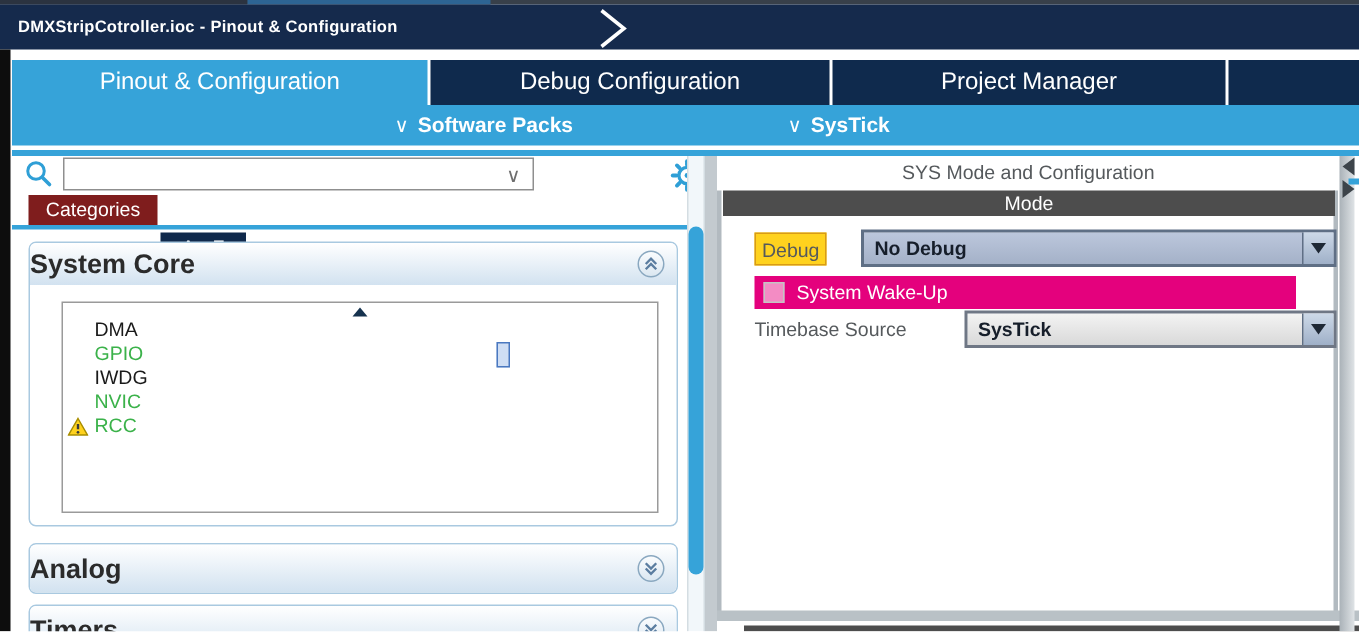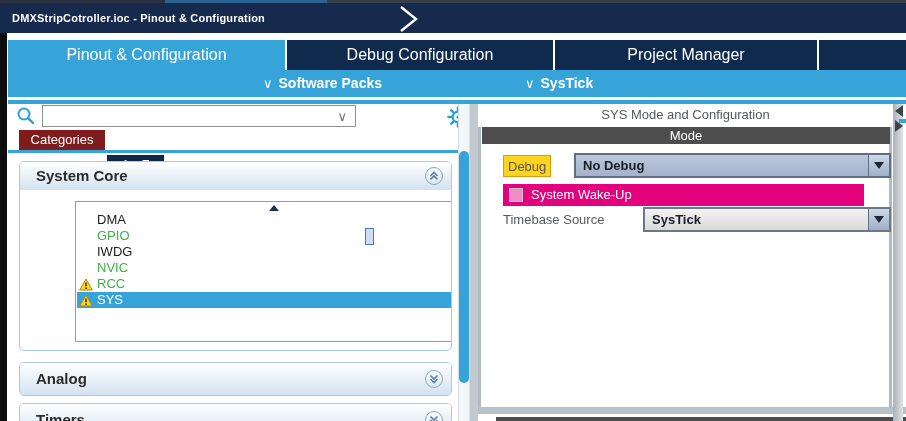--- a/index.html
+++ b/index.html
@@ -44,31 +44,31 @@
 
   .view-tab{position:absolute;top:130px;height:20px;line-height:20px;text-align:center;
     color:#fff;font-size:13px;}
   .view-tab.cat{left:19px;width:86px;background:#7f1d1d;}
   .view-tab.az{left:107px;width:57px;background:#10294b;margin-top:25px;}
   .view-tab-underline{position:absolute;left:8px;top:150px;width:462px;height:3px;background:#36a3d9;}
 
   .section-card{position:absolute;left:19px;width:433px;border:1px solid #a9c9e0;border-radius:5px;
     background:#fff;overflow:hidden;}
   .section-header{position:relative;height:28px;line-height:28px;
-    background:linear-gradient(#ffffff,#d2e2f0);font-weight:bold;font-size:15px;color:#2b2b2b;
-    padding-left:16px;}
+    background:linear-gradient(#ffffff,#d2e2f0);font-weight:bold;font-size:18px;color:#2b2b2b;
+    }
   .collapse-btn{position:absolute;right:8px;top:5px;width:18px;height:18px;border-radius:50%;
     border:1px solid #8aa8c0;background:linear-gradient(#fafcfe,#dbe7f1);
     display:flex;align-items:center;justify-content:center;}
   #card-system-core{top:161px;height:190px;}
   #card-analog{top:362px;height:34px;}
   #card-timers{top:403px;height:34px;}
 
   .list-box{position:absolute;left:21px;top:39px;width:398px;height:141px;border:1px solid #9a9a9a;
-    background:#fff;margin-left:34px;}
+    background:#fff;}
   .list-scroll-up{position:absolute;left:193px;top:3px;width:0;height:0;
     border-left:5px solid transparent;border-right:5px solid transparent;
     border-bottom:6px solid #16324e;}
   .list-row{position:absolute;left:1px;width:394px;height:16px;line-height:16px;font-size:13px;
     color:#1a1a1a;padding-left:20px;}
   .list-row.green{color:#3bb24a;}
   .list-row.selected{background:#36a3d9;color:#fff;}
   .list-row .warn{position:absolute;left:2px;top:2px;}
   .list-artifact{position:absolute;left:289px;top:26px;width:9px;height:17px;
     background:#cfdef4;border:1px solid #4a78c0;}
@@ -211,30 +211,20 @@
       <div class="list-row green" style="top:74px;">
         <span class="warn">
           <svg width="14" height="13" viewBox="0 0 14 13">
             <path d="M7 1 L13.3 12 L0.7 12 Z" fill="#ffd21e" stroke="#a98e00" stroke-width="1"></path>
             <line x1="7" y1="4.6" x2="7" y2="8.2" stroke="#3a3a3a" stroke-width="1.6"></line>
             <circle cx="7" cy="10.2" r="0.9" fill="#3a3a3a"></circle>
           </svg>
         </span>
         <span>RCC</span>
       </div>
-      <div class="list-row selected" style="top:90px;">
-        <span class="warn">
-          <svg width="14" height="13" viewBox="0 0 14 13">
-            <path d="M7 1 L13.3 12 L0.7 12 Z" fill="#ffd21e" stroke="#a98e00" stroke-width="1"></path>
-            <line x1="7" y1="4.6" x2="7" y2="8.2" stroke="#3a3a3a" stroke-width="1.6"></line>
-            <circle cx="7" cy="10.2" r="0.9" fill="#3a3a3a"></circle>
-          </svg>
-        </span>
-        <span>SYS</span>
-      </div>
 
       <div class="list-artifact"></div>
     </div>
   </div>
 
   <div class="section-card" id="card-analog">
     <div class="section-header" style="height:32px;line-height:32px;">
       <span>Analog</span>
       <span class="collapse-btn" style="top:7px;">
         <svg width="12" height="12" viewBox="0 0 12 12">

